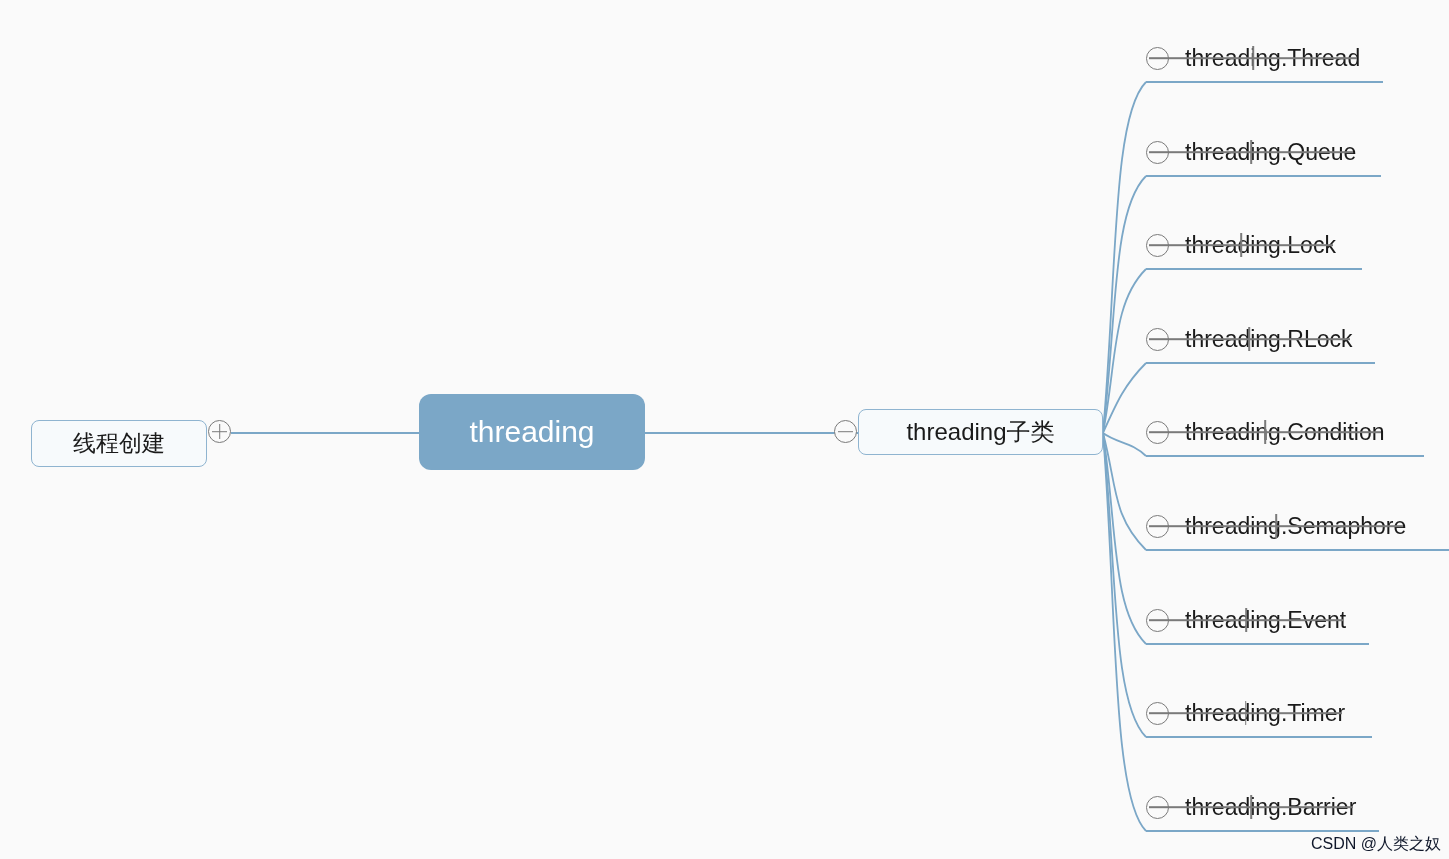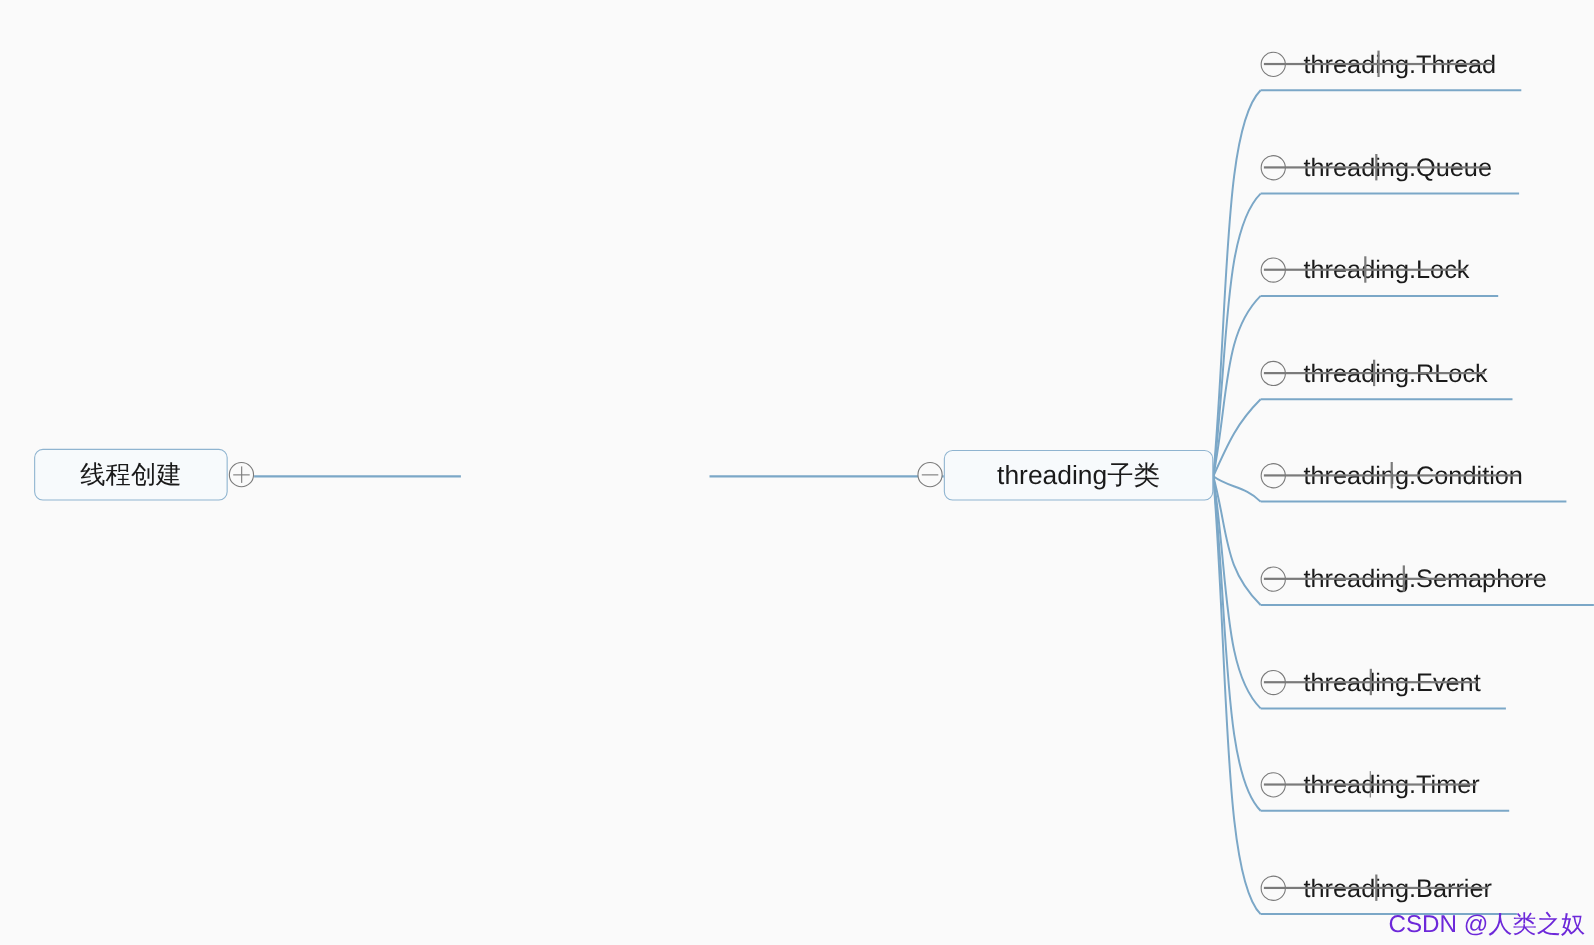--- a/index.html
+++ b/index.html
@@ -46,21 +46,21 @@
 
   .node-root {
     background: #7ba7c7;
     border: none;
     border-radius: 12px;
     color: #ffffff;
   }
 
   #node-left {
     left: 31px;
-    top: 408px;
+    top: 420px;
     width: 176px;
     height: 47px;
     font-size: 23px;
   }
 
   #node-root {
     left: 419px;
     top: 394px;
     width: 226px;
     height: 76px;
@@ -132,22 +132,22 @@
     font-size: 23px;
     color: #1a1a1a;
     white-space: nowrap;
   }
 
   
   #watermark {
     position: absolute;
     right: 8px;
     bottom: 4px;
-    font-size: 22px;
-    color: #6d28d9;
+    font-size: 16px;
+    color: #0f172a;
     white-space: nowrap;
   }
 </style>
 </head>
 <body>
 
 <div id="canvas">
 
   <svg id="links" viewBox="0 0 1449 859" xmlns="http://www.w3.org/2000/svg">
 
@@ -175,20 +175,23 @@
         <path d="M 1103 433 C 1117 612.1 1112 797 1146 831" fill="none" stroke="#7ba7c7" stroke-width="1.8"></path>
         <line x1="1146" y1="831" x2="1379" y2="831" stroke="#7ba7c7" stroke-width="1.8"></line>
       </g>
   </svg>
 
   <div class="node node-plain" id="node-left">
     <span>线程创建</span>
   </div>
   <div class="toggle plus" id="toggle-left"></div>
 
+  <div class="node node-root" id="node-root">
+    <span>threading</span>
+  </div>
 
   <div class="node node-plain" id="node-sub">
     <span>threading子类</span>
   </div>
   <div class="toggle minus" id="toggle-sub"></div>
 
   <div id="leaves">
       <div class="leaf" style="top: 43px;">
         <div class="toggle plus"></div>
         <span class="leaf-label">threading.Thread</span>

